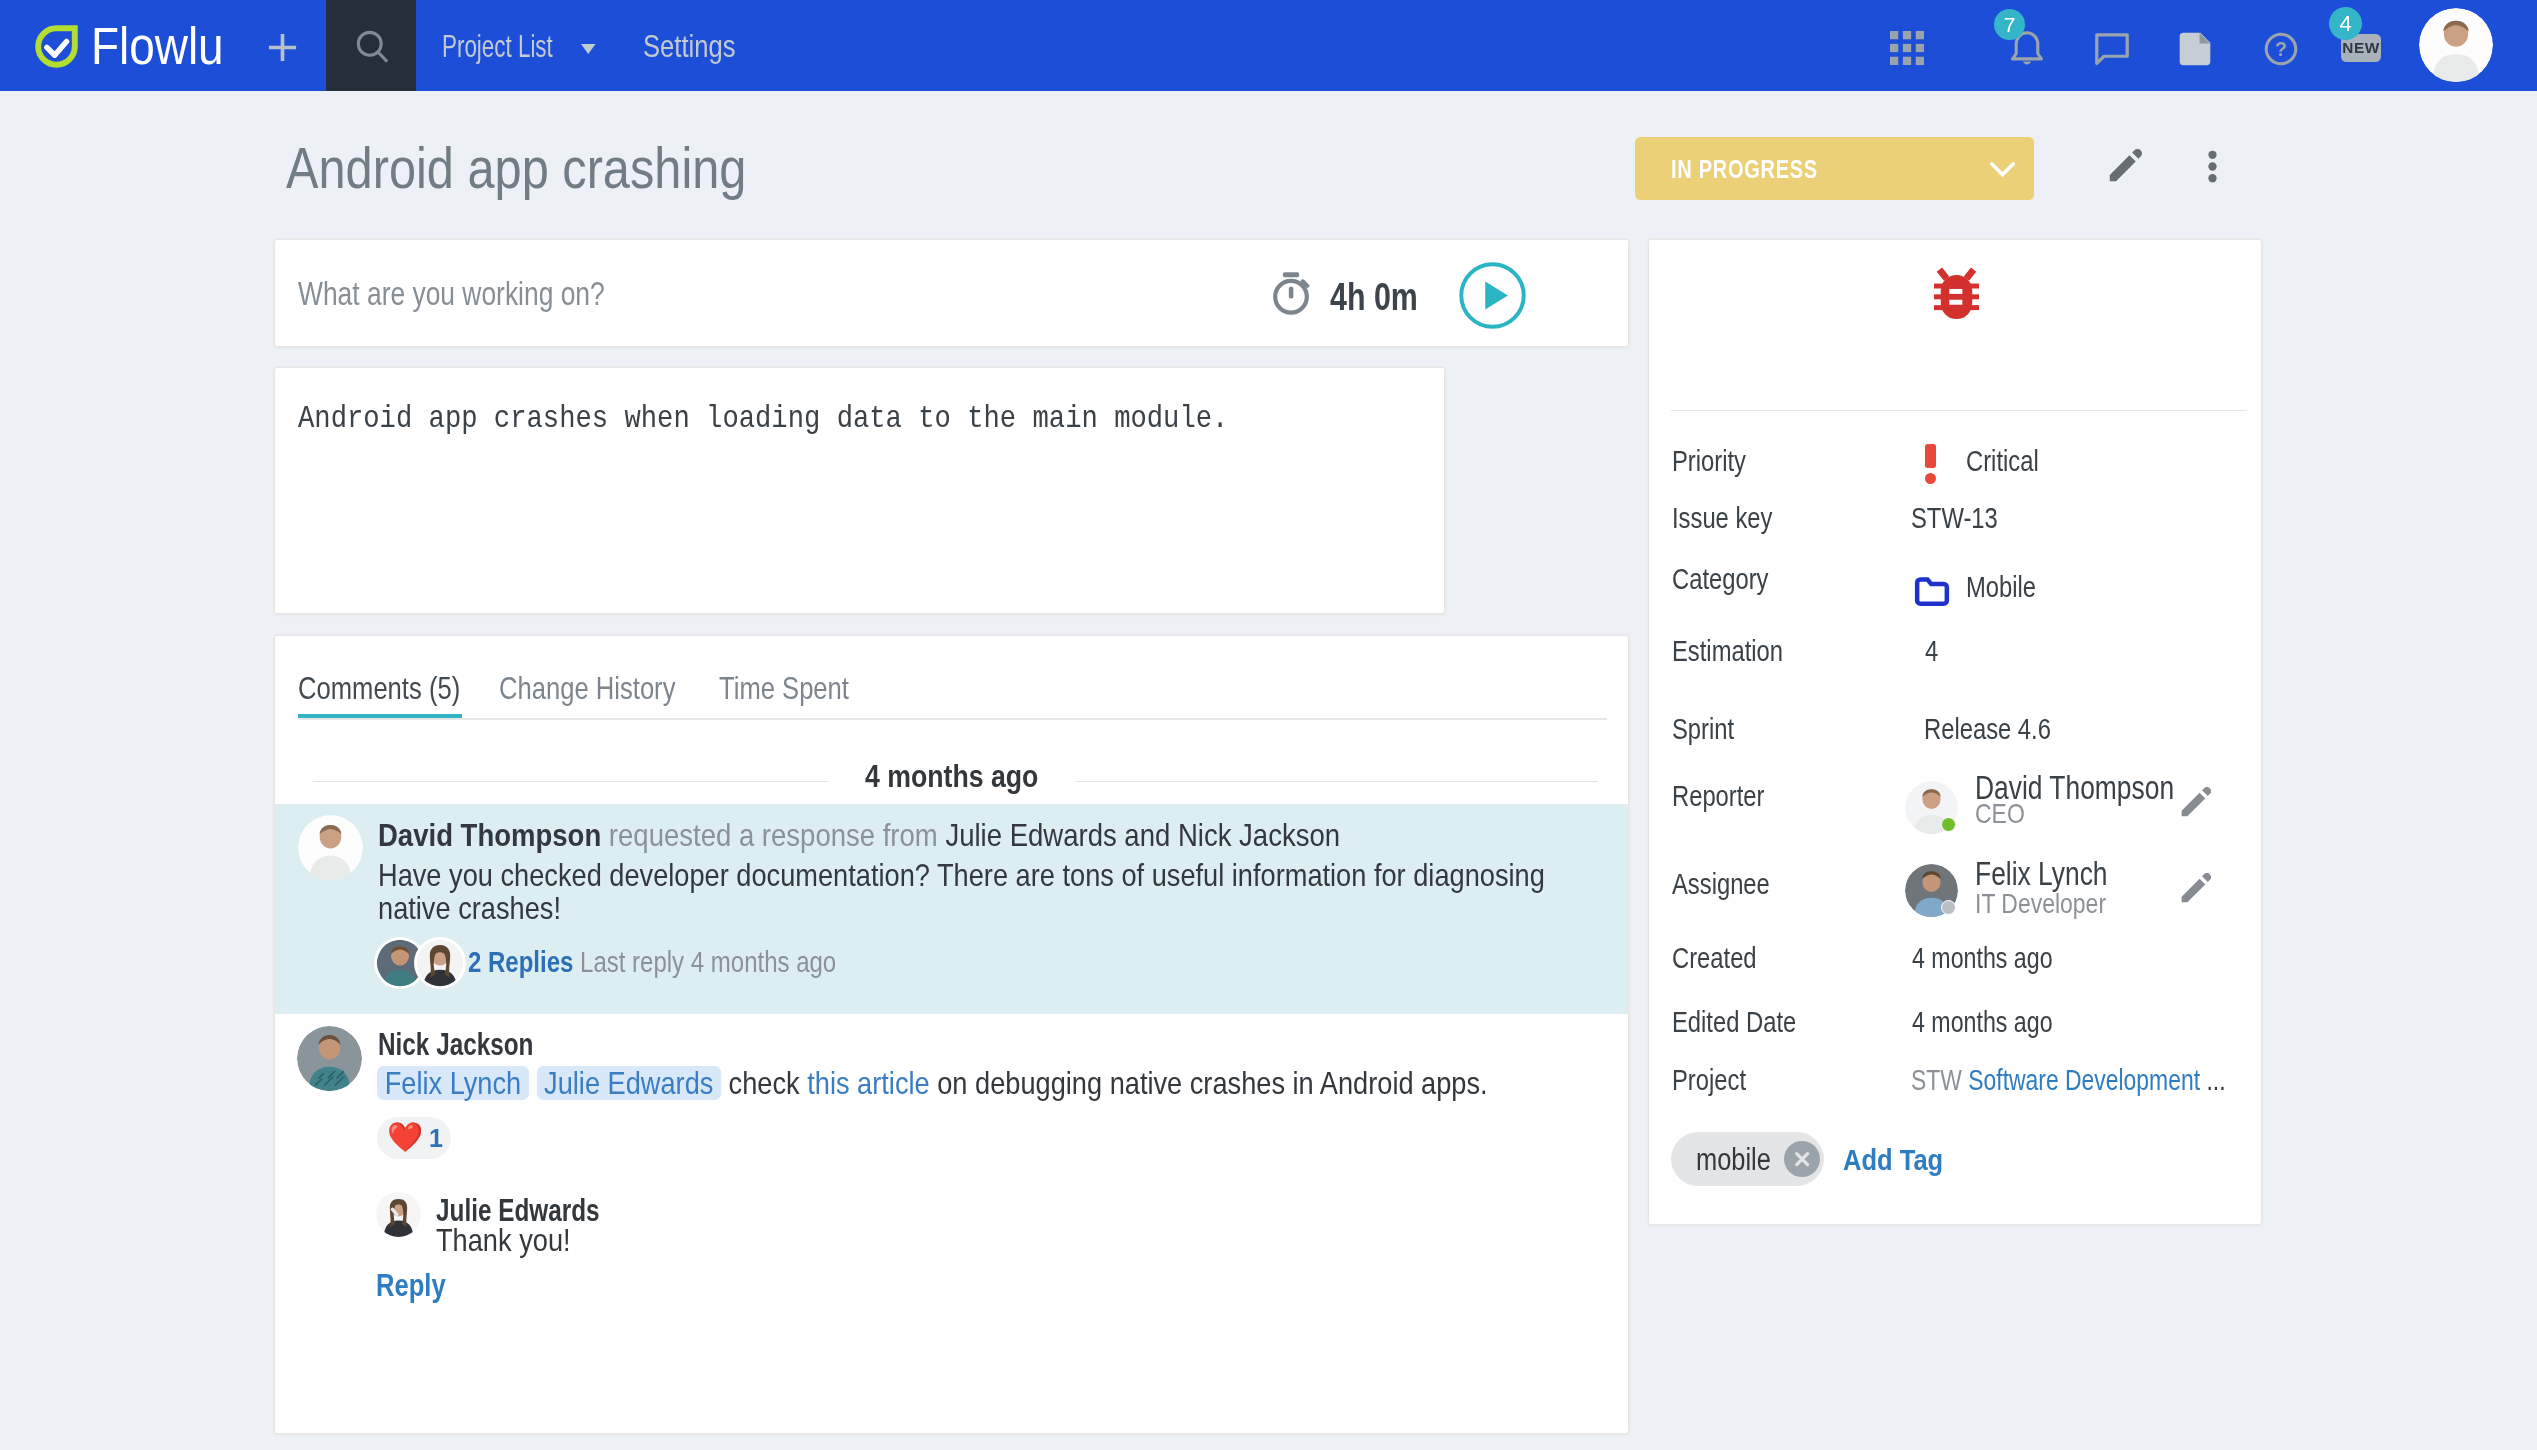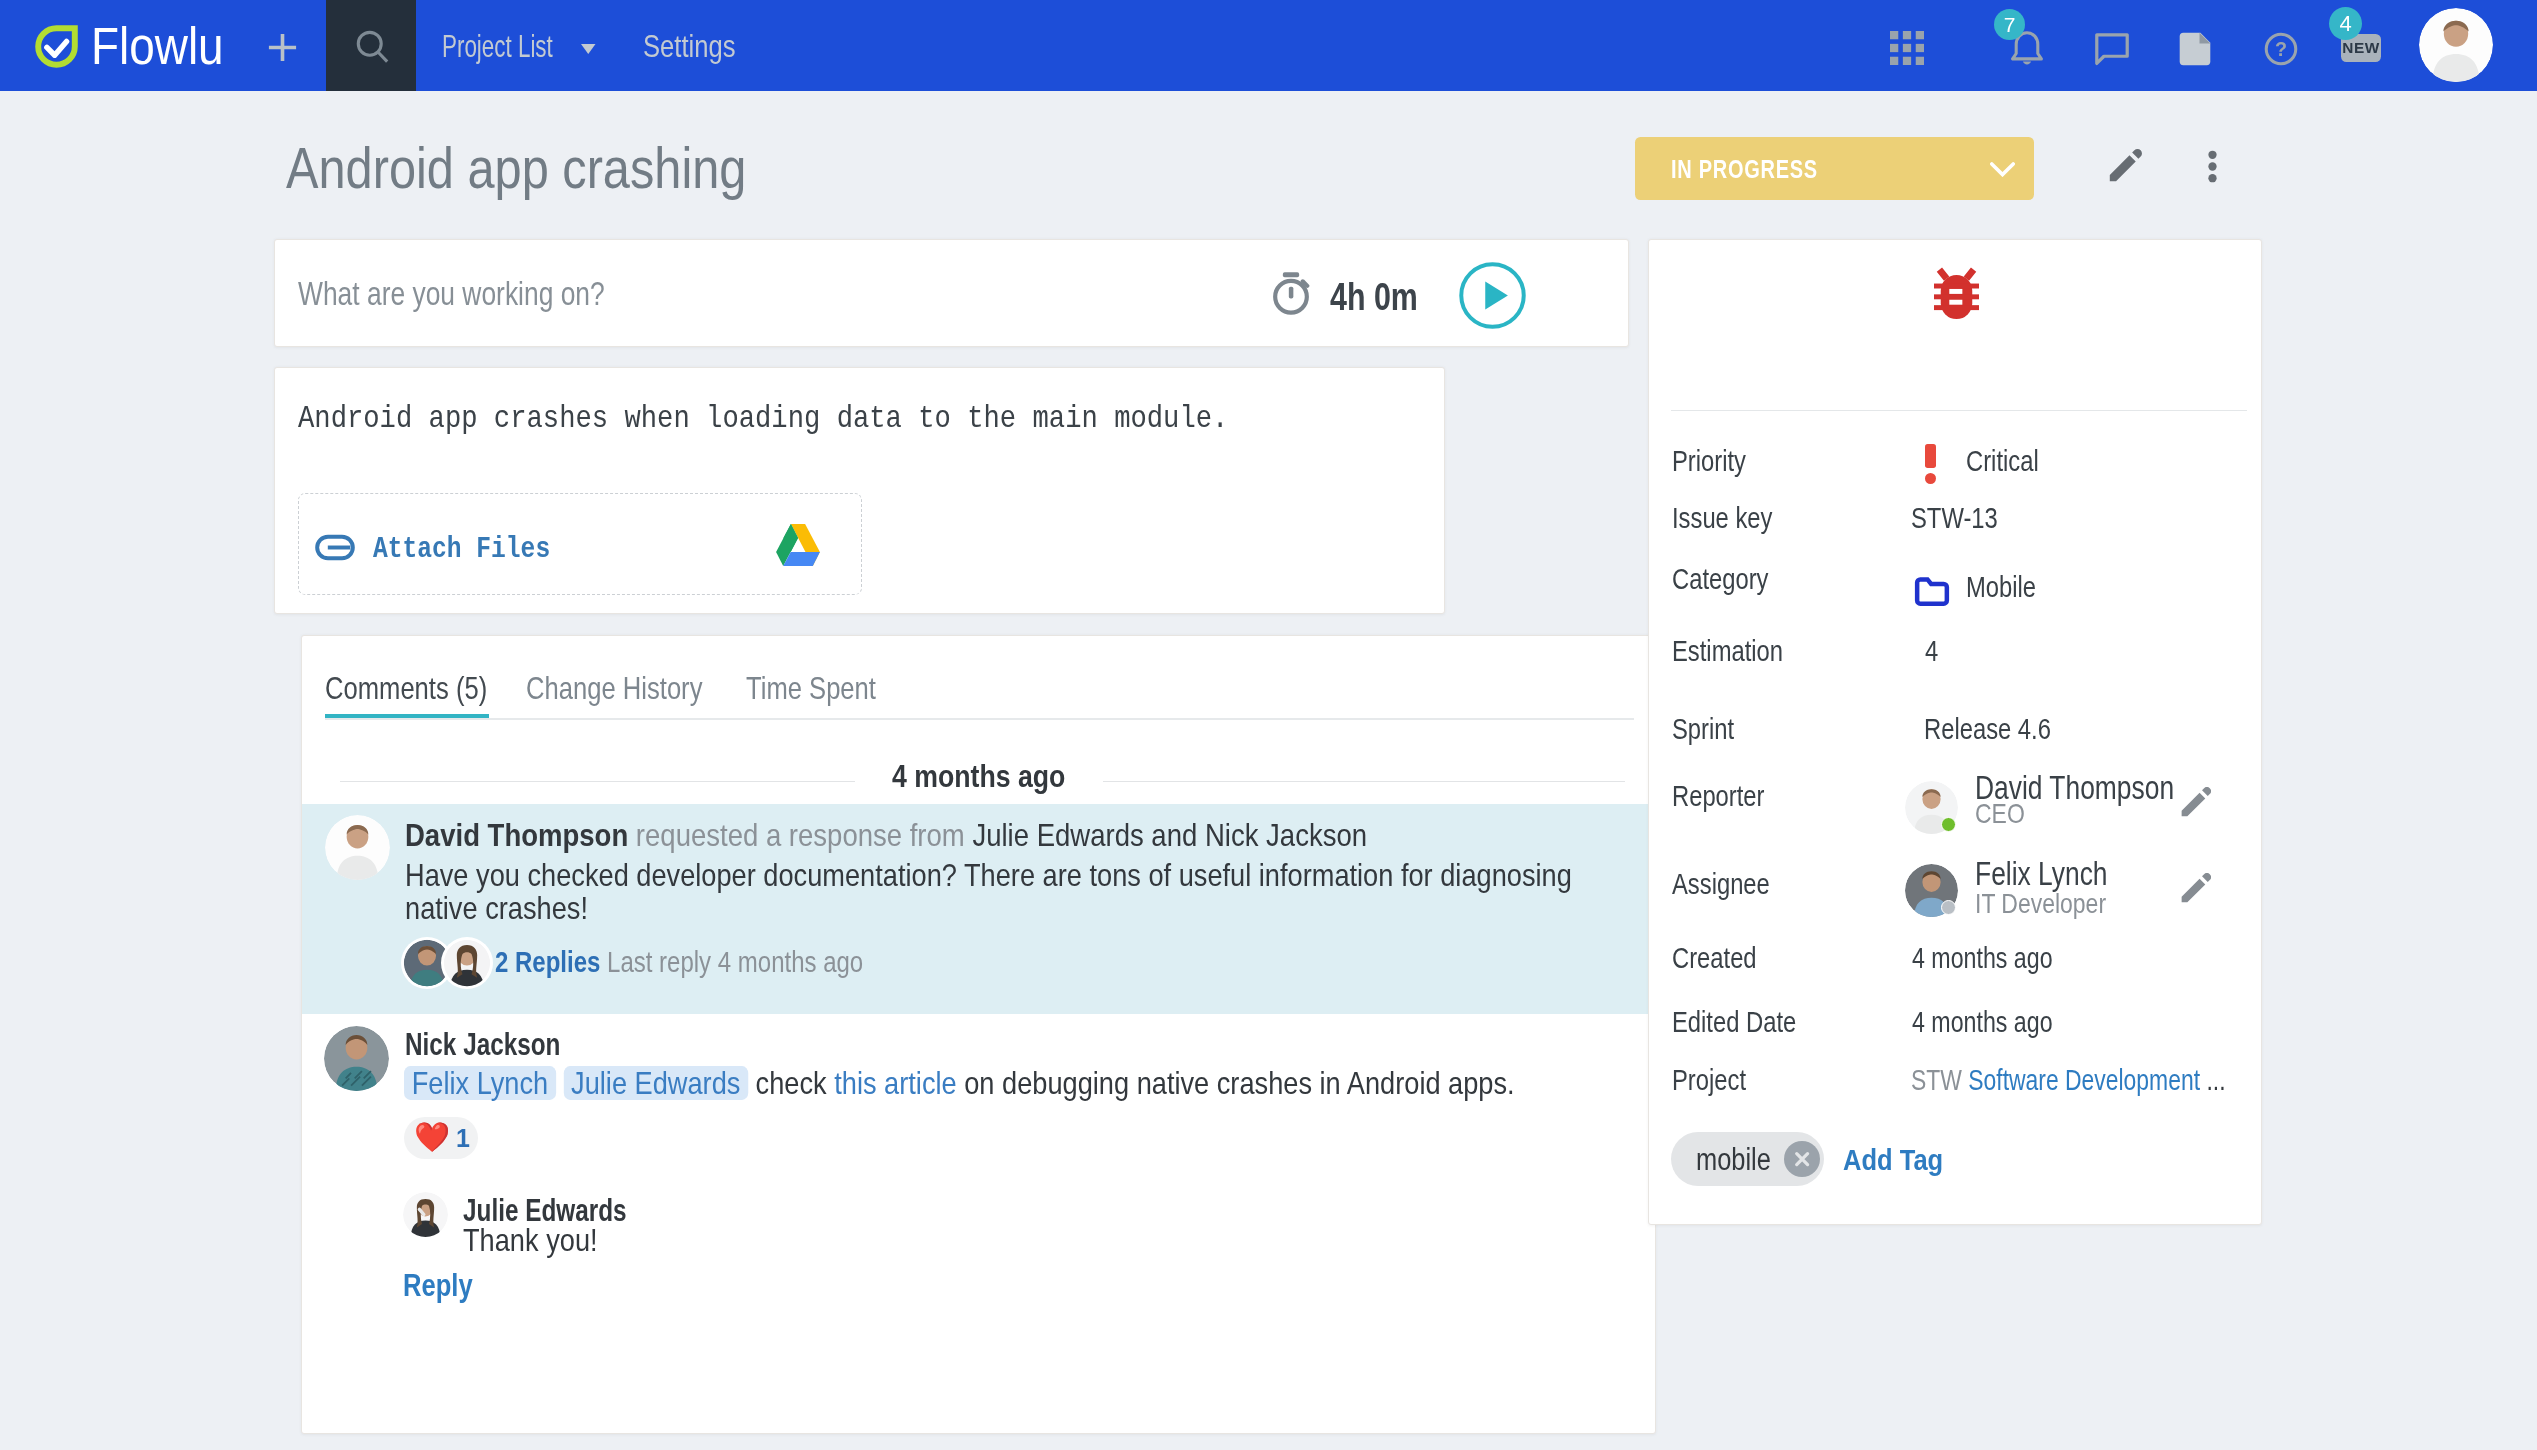--- a/index.html
+++ b/index.html
@@ -109,36 +109,23 @@
   </svg>
   <div class="ln s80" style="left:1055px;top:38px;font-size:38px;font-weight:600;color:#3d444b;">4h 0m</div>
   <svg class="abs" style="left:1184px;top:22px;" width="67" height="67" viewBox="0 0 74 74">
     <circle cx="37" cy="37" r="34.5" fill="none" stroke="#2ab5c5" stroke-width="4.4"></circle>
     <path d="M29 21.5 L54 37 L29 52.5 Z" fill="#2ab5c5"></path>
   </svg>
 </div>
 
 <div class="card" style="left:274px;top:367px;width:1171px;height:247px;font-family:Liberation Mono, monospace;">
   <div class="ln s85" style="left:22.7px;top:35px;font-size:32px;color:#3b4248;">Android app crashes when loading data to the main module.</div>
-  <div class="abs" style="left:22.7px;top:125px;width:564px;height:102px;border:1.8px dashed #ccd0d4;border-radius:7.3px;">
-    <svg class="abs" style="left:16.3px;top:40px;" width="40" height="27" viewBox="0 0 44 30">
-      <rect x="2.2" y="3" width="39.6" height="24" rx="12" fill="none" stroke="#3779b5" stroke-width="4.4"></rect>
-      <path d="M14 15 L39 15" stroke="#3779b5" stroke-width="4.4"></path>
-    </svg>
-    <div class="ln" style="left:74px;top:40px;font-size:30px;font-weight:bold;color:#3779b5;">Attach Files</div>
-    <svg class="abs" style="left:477px;top:30px;" width="44" height="42" viewBox="0 0 48 46">
-      <path d="M16.2 0 L31.8 0 L48 30.7 L40.2 46 Z" fill="#fbbc05"></path>
-      <path d="M16.2 0 L0 30.7 L7.8 46 L24 15.3 Z" fill="#1da462"></path>
-      <path d="M7.8 46 L40.2 46 L48 30.7 L16 30.7 Z" fill="#4688f4"></path>
-      <path d="M16.2 0 L24 15.3 L16 30.7 L8 15.3 Z" fill="#1da462"></path>
-    </svg>
-  </div>
-</div>
-
-<div class="card" style="left:274px;top:635px;width:1355px;height:799px;margin-left:27px;">
+</div>
+
+<div class="card" style="left:274px;top:635px;width:1355px;height:799px;">
   <div class="ln s80" style="left:22.7px;top:36px;font-size:32px;color:#434a50;">Comments (5)</div>
   <div class="ln s80" style="left:224px;top:36px;font-size:32px;color:#7d868e;">Change History</div>
   <div class="ln s80" style="left:444px;top:36px;font-size:32px;color:#7d868e;">Time Spent</div>
   <div class="abs" style="left:22.7px;top:78px;width:164px;height:4.5px;background:#32b4c4;"></div>
   <div class="abs" style="left:22.7px;top:82px;width:1309px;height:1.8px;background:#e6e9eb;"></div>
 
   <div class="abs" style="left:38px;top:145px;width:515px;height:0.9px;background:#e2e4e6;"></div>
   <div class="abs" style="left:801px;top:145px;width:522px;height:0.9px;background:#e2e4e6;"></div>
   <div class="ctr" style="left:0;top:125px;font-size:31px;font-weight:bold;color:#33383d;"><span class="t" style="transform:scaleX(.86);">4 months ago</span></div>
 

